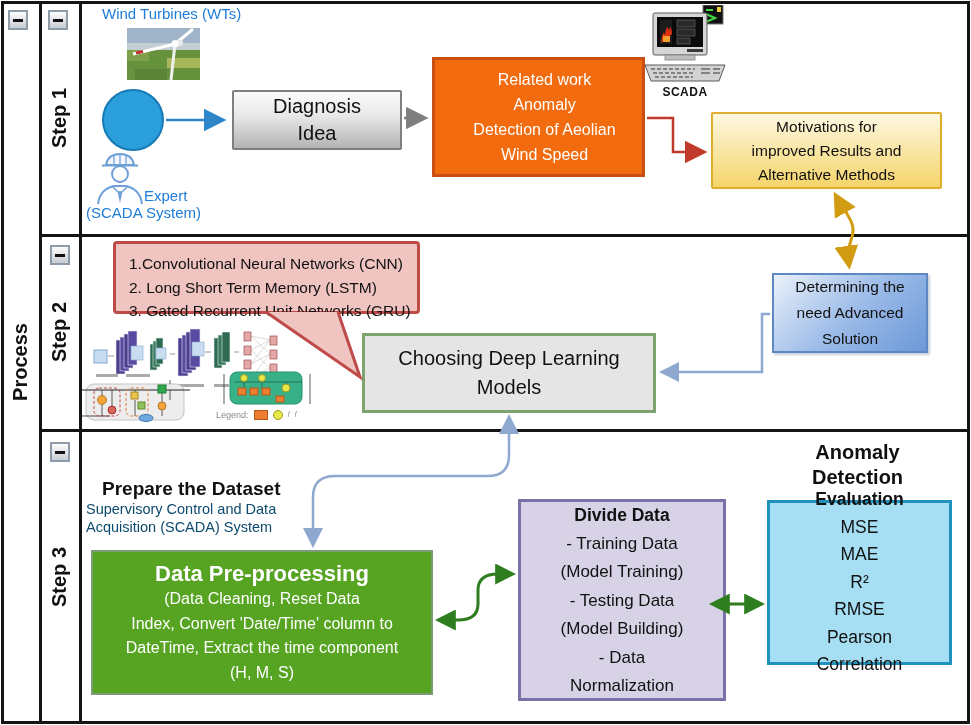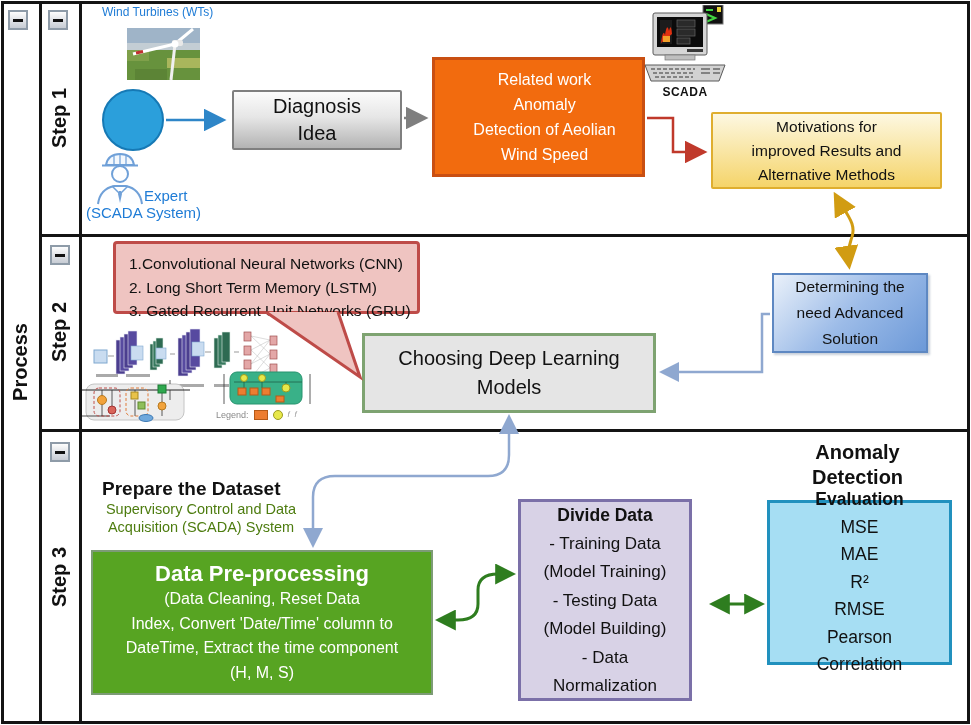--- a/index.html
+++ b/index.html
@@ -30,21 +30,21 @@
   .determining-box{background:linear-gradient(135deg,#EAF1FA 0%,#9DBCE8 50%,#6C99D8 100%);
                    border:2px solid #5E88C2;border-radius:0;font-size:15.5px;line-height:26px;
                    box-shadow:2px 2px 2px rgba(100,120,150,.35);}
   .datapre-box{background:#57A422;border:2px solid #7D9B76;color:#fff;font-size:16px;line-height:24.5px;}
   .datapre-box .ttl{font-weight:bold;font-size:22px;line-height:27px;}
   .divide-box{background:#D8D2E6;border:3px solid #7B70A8;font-size:17px;line-height:28.5px;}
   .divide-box .ttl{font-weight:bold;font-size:17.5px;line-height:30px;}
   .eval-box{background:#A6DEF3;border:3px solid #2191BE;font-size:17.5px;line-height:27.5px;}
   .eval-box .ttl{font-weight:bold;}
   .heading{font-weight:bold;font-size:20px;line-height:25px;text-align:center;}
-  .small-blue{font-size:14.5px;line-height:17.5px;text-align:center;color:#4d7c0f;}
+  .small-blue{font-size:14.5px;line-height:17.5px;color:#0c4a6e;}
   .scada-label{font-weight:bold;font-size:12px;text-align:center;letter-spacing:.5px;}
   .legend-row{display:flex;align-items:center;gap:5px;font-size:9px;color:#8a8a8a;}
   .legend-row .sw-o{width:12px;height:8px;background:#ED7D31;border:1px solid #B55A18;}
   .legend-row .sw-y{width:8px;height:8px;border-radius:50%;background:#E8E84A;border:1px solid #9C9C20;}
   svg{display:block;}
   #connector-layer{pointer-events:none;}
 </style>
 </head>
 <body>
 
@@ -67,21 +67,21 @@
   <div class="abs collapse-btn" style="left:48px;top:10px;">
       <div class="bar"></div>
     </div>
   <div class="abs collapse-btn" style="left:50px;top:245px;">
       <div class="bar"></div>
     </div>
   <div class="abs collapse-btn" style="left:50px;top:442px;">
       <div class="bar"></div>
     </div>
 
-  <div class="abs blue-text" style="left:102px;top:5px;font-size:12px;">Wind Turbines (WTs)</div>
+  <div class="abs blue-text" style="left:102px;top:5px;font-size:15px;">Wind Turbines (WTs)</div>
 
   <div class="abs" style="left:127px;top:28px;">
     <svg width="73" height="52" viewBox="0 0 73 52">
       <rect width="73" height="22" fill="#9FB4C8"></rect>
       <rect y="15" width="73" height="7" fill="#C3CDD4"></rect>
       <rect y="22" width="73" height="30" fill="#67923D"></rect>
       <rect y="22" width="22" height="11" fill="#7FA04A"></rect>
       <rect x="40" y="30" width="33" height="10" fill="#A9B65C"></rect>
       <rect x="8" y="41" width="32" height="11" fill="#5C8436"></rect>
       <line x1="48" y1="16" x2="44" y2="52" stroke="#F0F0F0" stroke-width="3"></line>
@@ -269,21 +269,21 @@
   </div>
 
   <div class="abs box datapre-box" style="left:91px;top:550px;width:342px;height:145px;">
     <div class="ttl">Data Pre-processing</div>
     <div>(Data Cleaning, Reset Data</div>
     <div>Index, Convert 'Date/Time' column to</div>
     <div>DateTime, Extract the time component</div>
     <div>(H, M, S)</div>
   </div>
 
-  <div class="abs box divide-box" style="left:518px;top:499px;width:174px;height:202px;">
+  <div class="abs box divide-box" style="left:518px;top:499px;width:208px;height:202px;">
     <div class="ttl">Divide Data</div>
     <div>- Training Data</div>
     <div>(Model Training)</div>
     <div>- Testing Data</div>
     <div>(Model Building)</div>
     <div>- Data</div>
     <div>Normalization</div>
   </div>
 
   <div class="abs heading" style="left:775px;top:440px;width:165px;">

